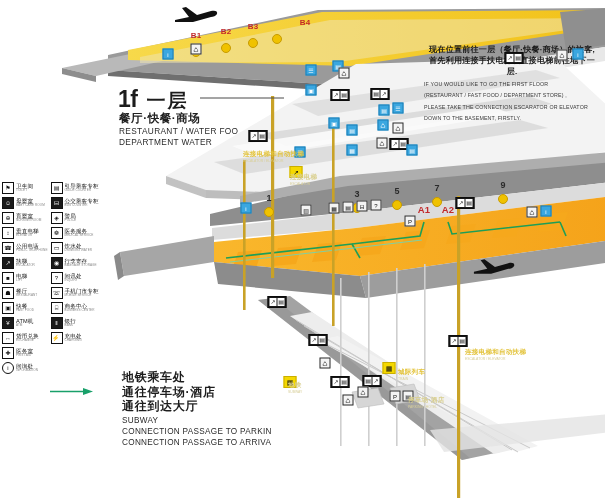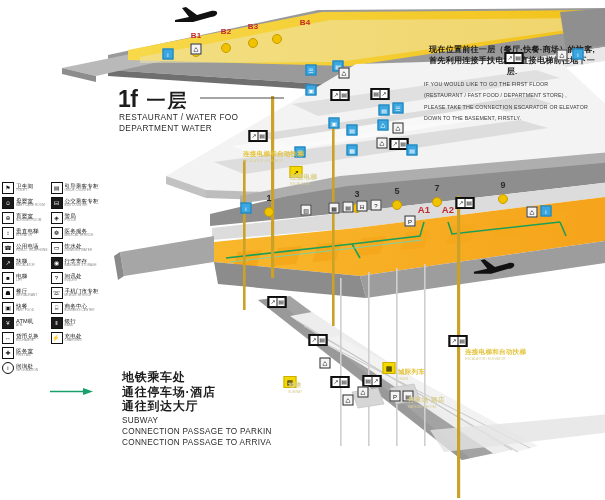--- a/index.html
+++ b/index.html
@@ -225,20 +225,21 @@
   </div>
 
   <div class="floor-title">
     <span class="fnum">1f</span>
     <span class="fcn">一层</span>
   </div>
   <svg class="layer" viewBox="0 0 605 500" style="pointer-events:none;">
     <line x1="200" y1="98" x2="284" y2="98" stroke="#4a4a4a" stroke-width="1"></line>
   </svg>
   <div class="floor-sub">
+    <div class="cn">餐厅·快餐·商场</div>
     <div class="en">RESTAURANT / WATER FOO</div>
     <div class="en">DEPARTMENT WATER</div>
   </div>
 
   <div class="notice">
     <div class="cn">现在位置前往一层（餐厅·快餐·商场）的旅客,</div>
     <div class="cn">首先利用连接手扶电梯或直接电梯前往地下一层.</div>
     <div class="en">IF YOU WOULD LIKE TO GO THE FIRST FLOOR</div>
     <div class="en">(RESTAURANT / FAST FOOD / DEPARTMENT STORE) ,</div>
     <div class="en">PLEASE TAKE THE CONNECTION ESCARATOR OR ELEVATOR</div>

